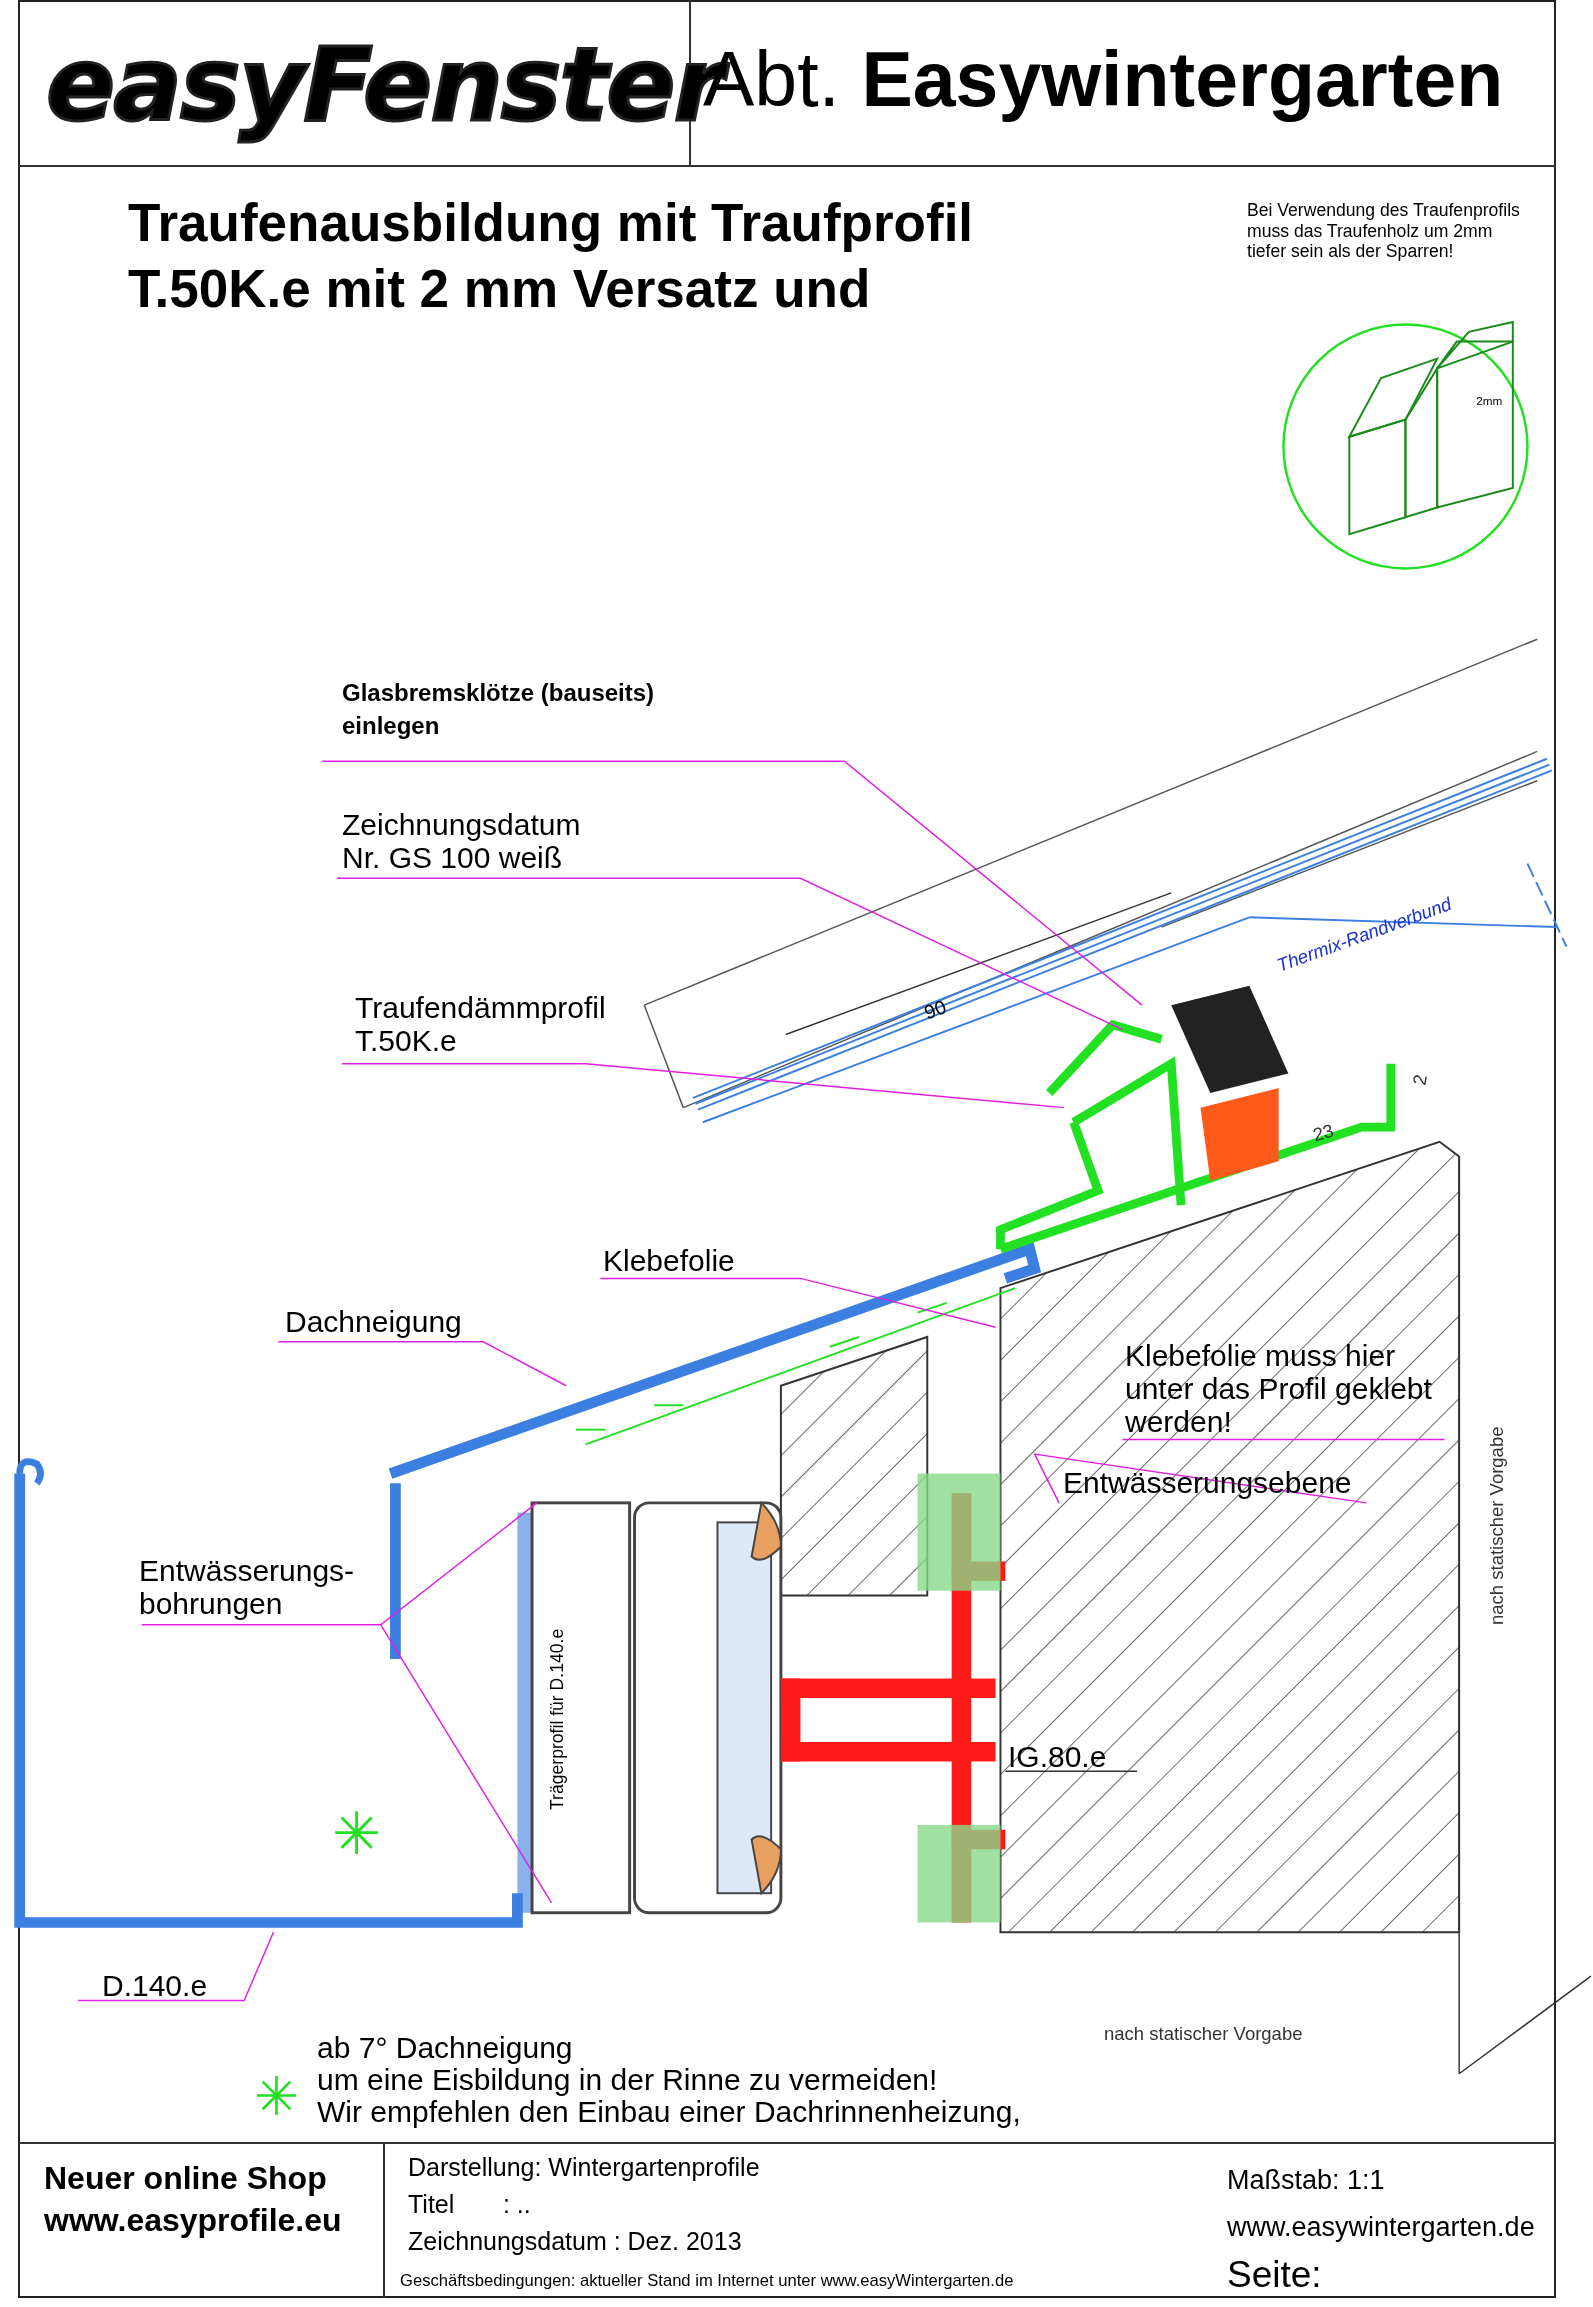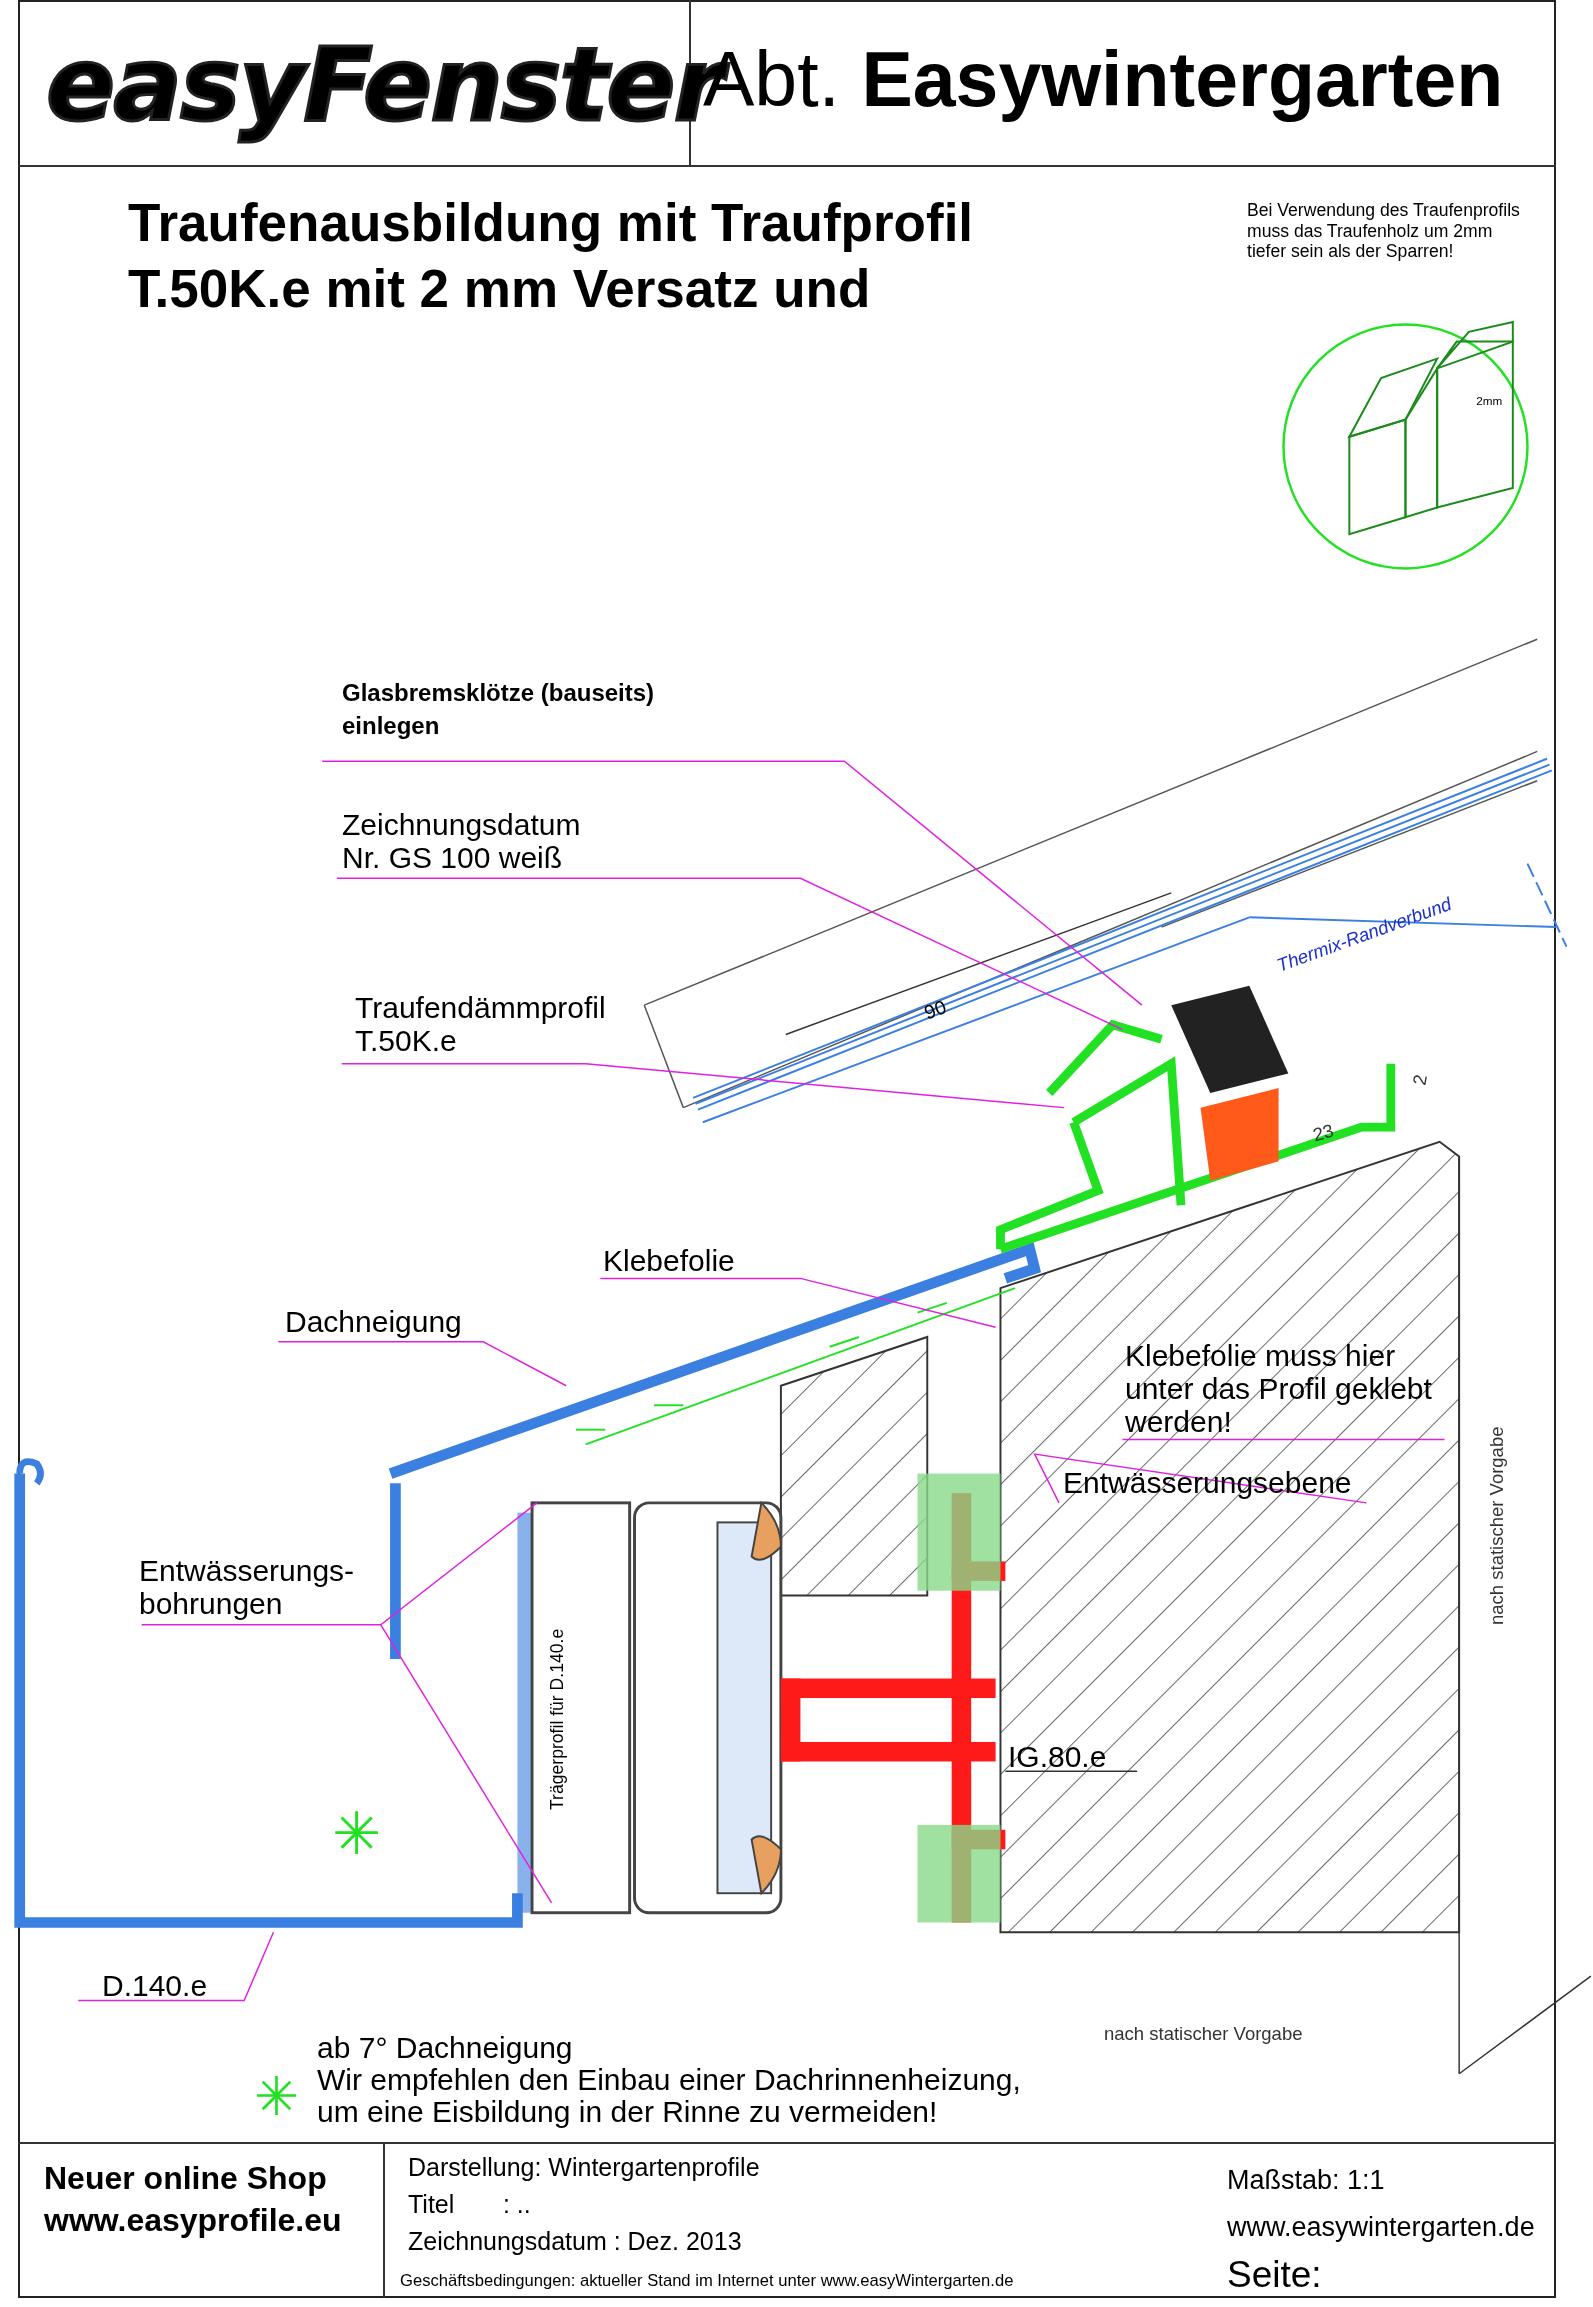--- a/index.html
+++ b/index.html
@@ -176,22 +176,22 @@
 <div class="vert2" style="left:547px;top:1810px;">Trägerprofil für D.140.e</div>
 <div class="lbl" style="left:1008px;top:1740px;">IG.80.e</div>
 <div class="lbl" style="left:102px;top:1969px;">D.140.e</div>
 <div class="vert" style="left:1486px;top:1625px;">nach statischer Vorgabe</div>
 <div class="small" style="left:1104px;top:2023px;">nach statischer Vorgabe</div>
 <div class="small" style="left:1415px;top:1069px;transform:rotate(-80deg);">2</div>
 <div class="small" style="left:1313px;top:1122px;transform:rotate(-15deg);">23</div>
 
 <div class="bottom-note">
   <div>ab 7° Dachneigung</div>
+  <div>um eine Eisbildung in der Rinne zu vermeiden!</div>
   <div>Wir empfehlen den Einbau einer Dachrinnenheizung,</div>
-  <div>um eine Eisbildung in der Rinne zu vermeiden!</div>
 </div>
 
 <div class="foot-left">
   <div>Neuer online Shop</div>
   <div>www.easyprofile.eu</div>
 </div>
 <div class="foot-mid">
   <div>Darstellung: Wintergartenprofile</div>
   <div><span>Titel</span>&nbsp;&nbsp;&nbsp;&nbsp;&nbsp;&nbsp;&nbsp;<span>:  ..</span></div>
   <div>Zeichnungsdatum : Dez. 2013</div>

